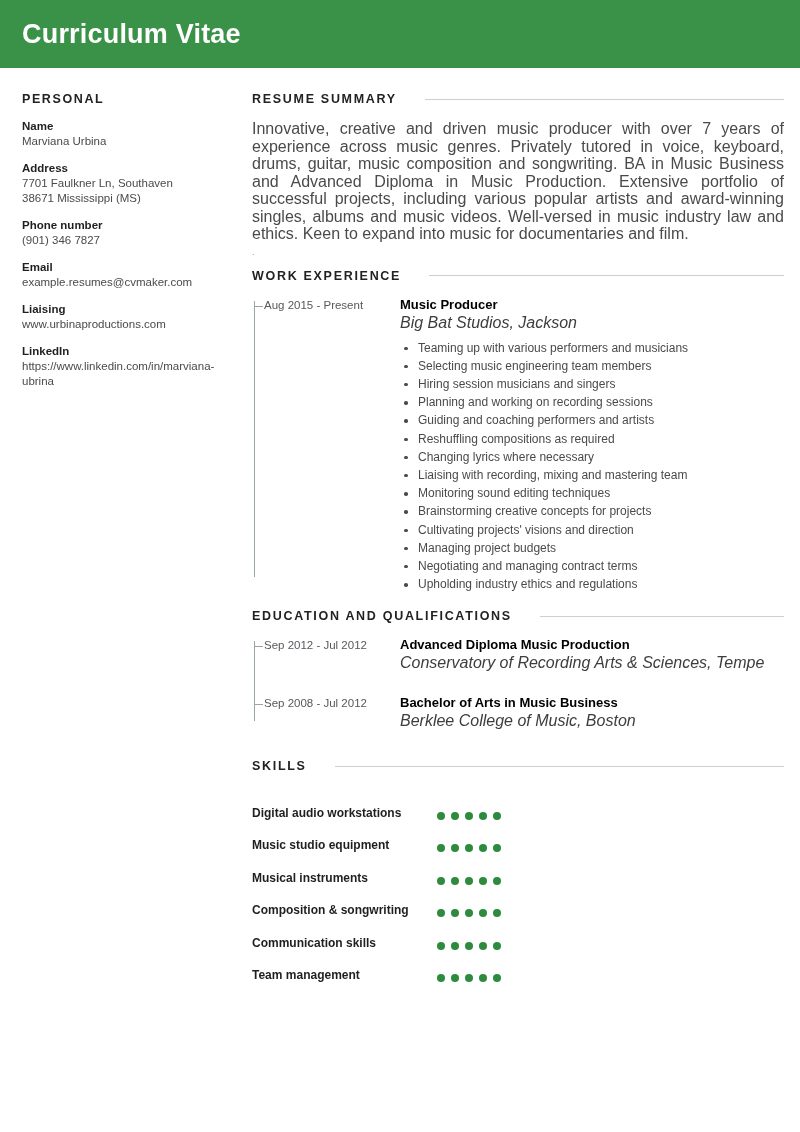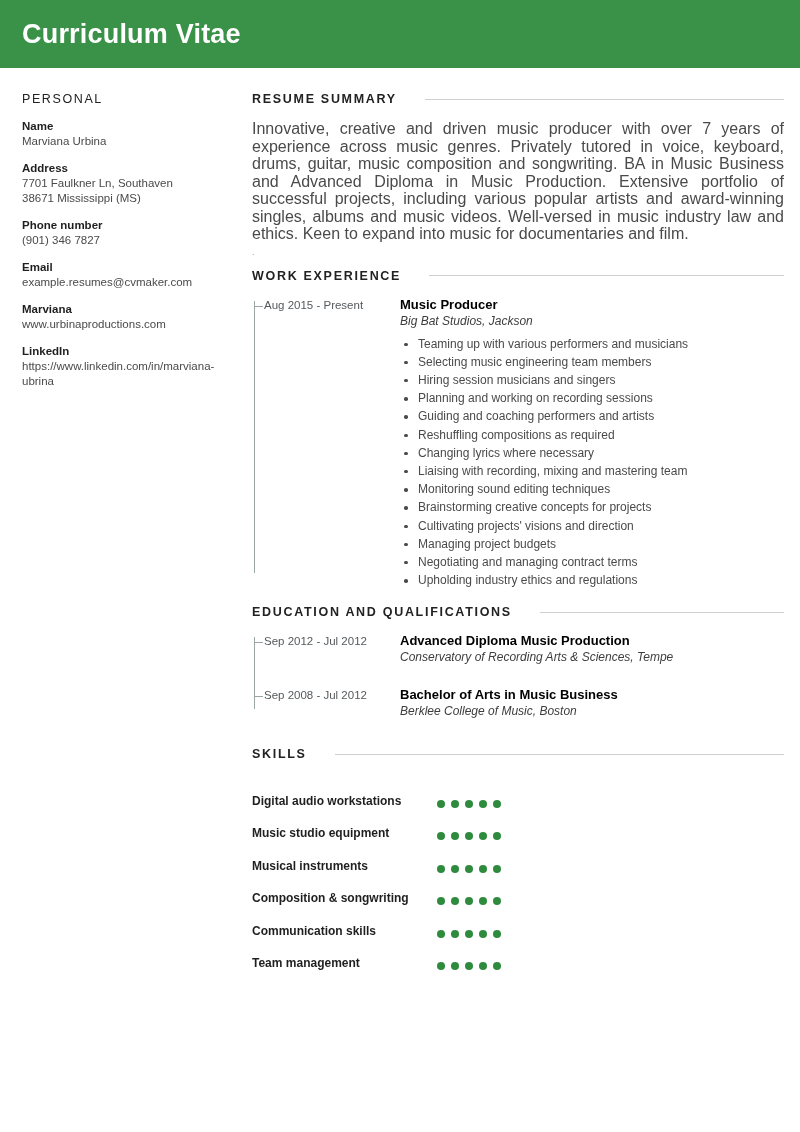--- a/index.html
+++ b/index.html
@@ -45,21 +45,21 @@
   }
   .content {
     flex: 1 1 auto;
     padding-left: 16px;
     box-sizing: border-box;
   }
 
   
   .sidebar-heading {
     font-size: 12.5px;
-    font-weight: normal;
+    font-weight: bold;
     letter-spacing: 1.6px;
     color: #222222;
     margin-bottom: 14px;
   }
   .field {
     margin-bottom: 13px;
   }
   .field-label {
     font-size: 11.5px;
     font-weight: bold;
@@ -150,21 +150,21 @@
   .entry-body {
     flex: 1 1 auto;
   }
   .entry-title {
     font-size: 13px;
     font-weight: bold;
     color: #000000;
     margin-bottom: 2px;
   }
   .entry-sub {
-    font-size: 12px;
+    font-size: 16px;
     font-style: italic;
     color: #3d3d3d;
     margin-bottom: 7px;
   }
   .bullets {
     list-style: none;
     margin: 0;
     padding: 0;
   }
   .bullets li {
@@ -254,21 +254,21 @@
             <span class="field-value-line">(901) 346 7827</span>
           </div>
         </div>
         <div class="field">
           <div class="field-label">Email</div>
           <div class="field-value">
             <span class="field-value-line">example.resumes@cvmaker.com</span>
           </div>
         </div>
         <div class="field">
-          <div class="field-label">Marviana</div>
+          <div class="field-label">Liaising</div>
           <div class="field-value">
             <span class="field-value-line">www.urbinaproductions.com</span>
           </div>
         </div>
         <div class="field">
           <div class="field-label">LinkedIn</div>
           <div class="field-value">
             <span class="field-value-line">https://www.linkedin.com/in/marviana-ubrina</span>
           </div>
         </div>

